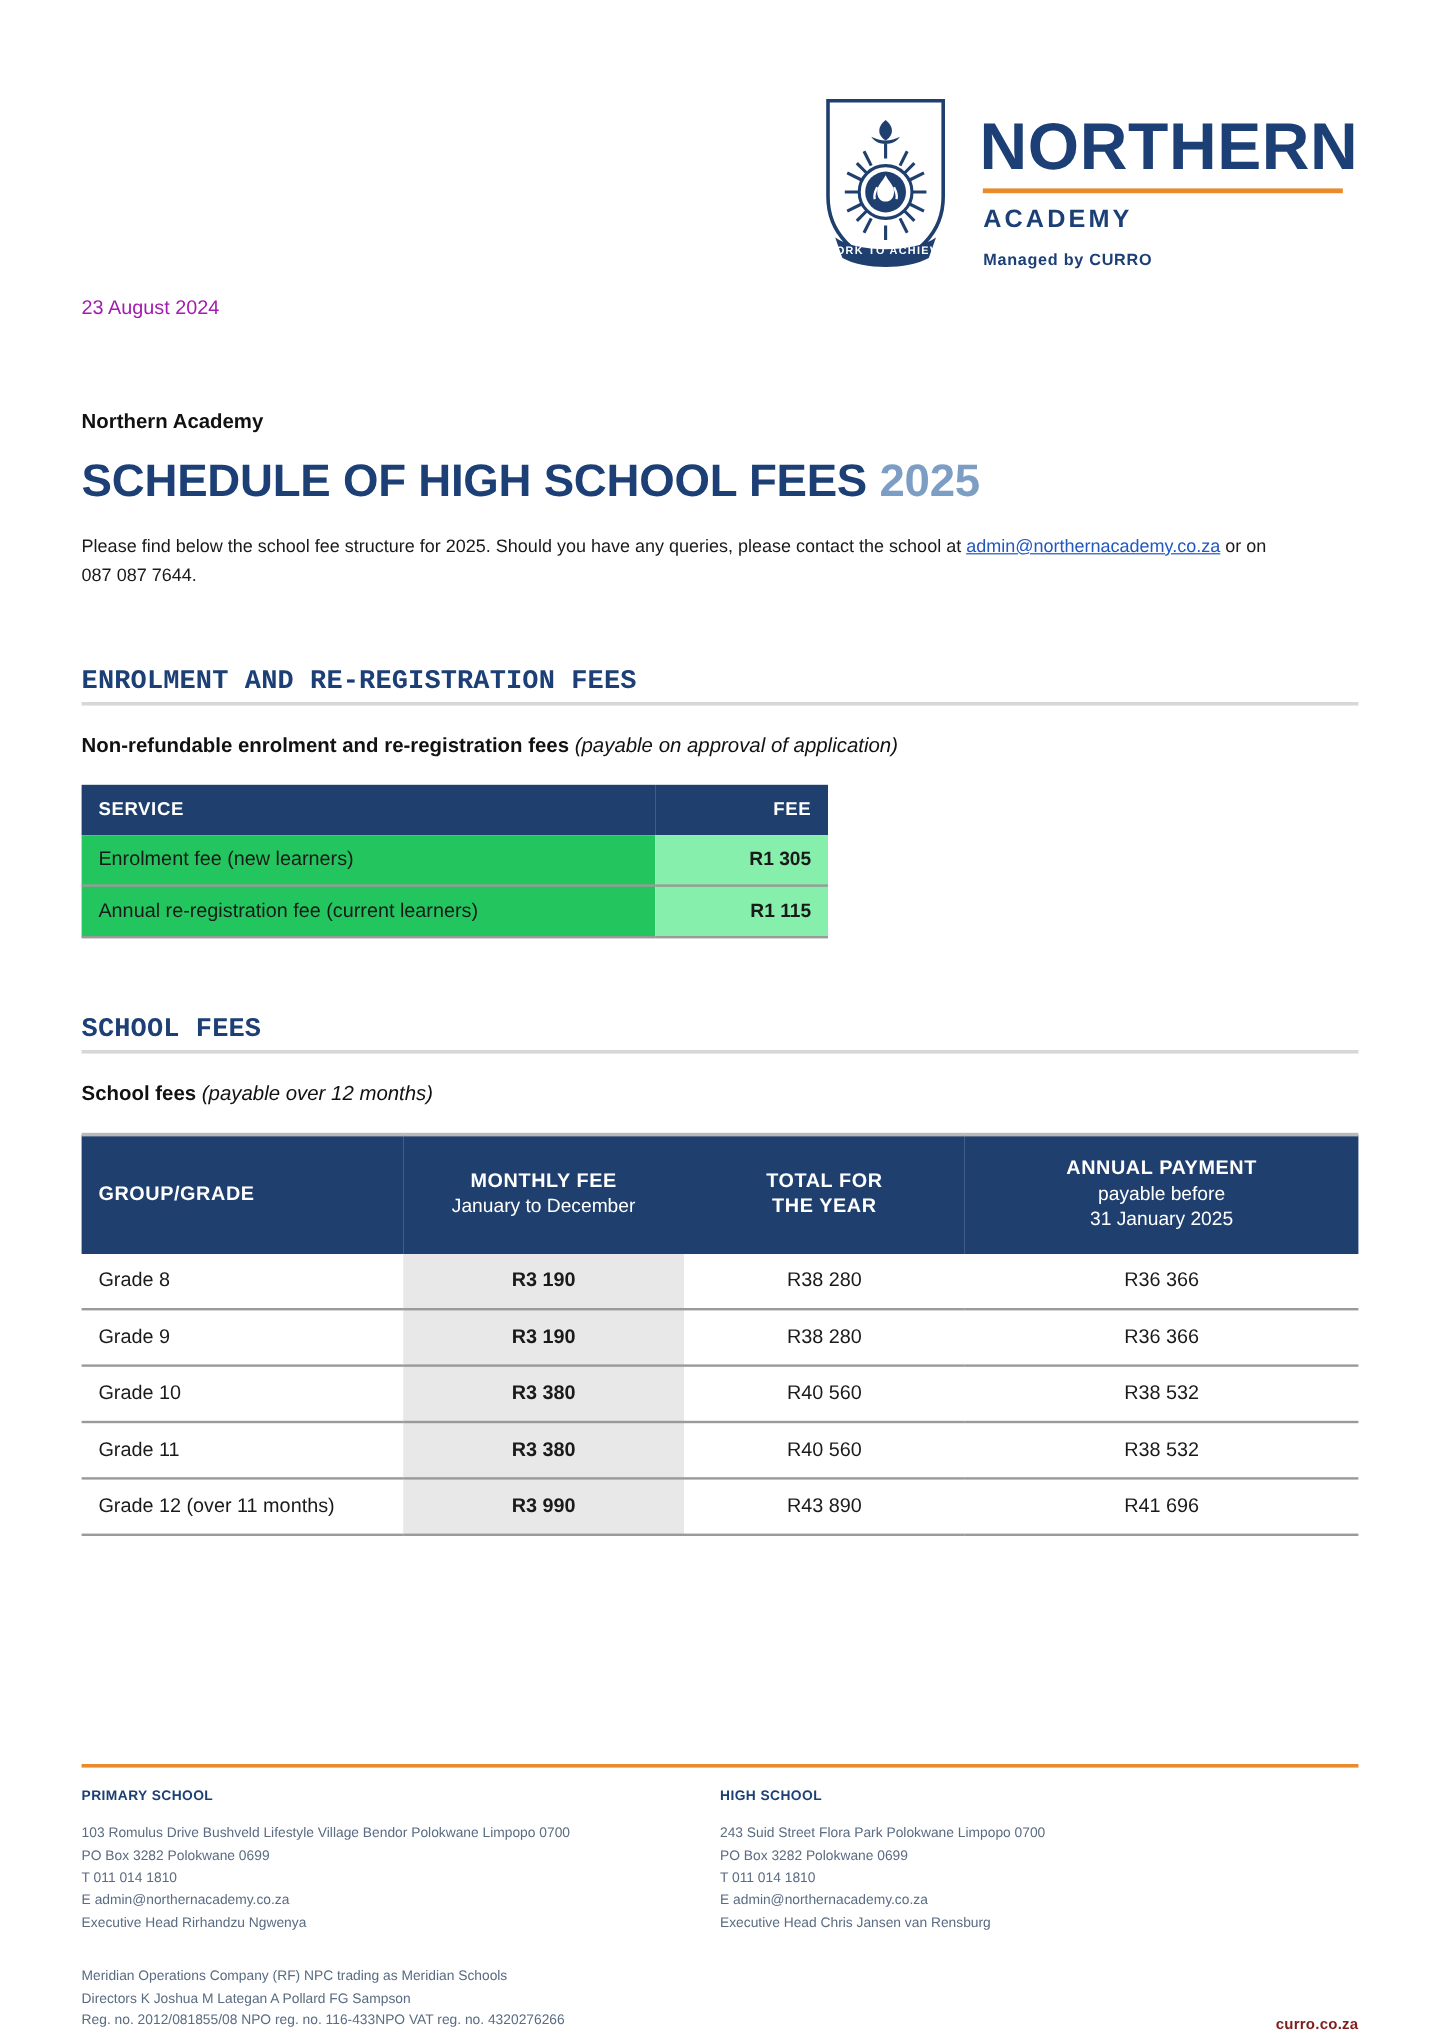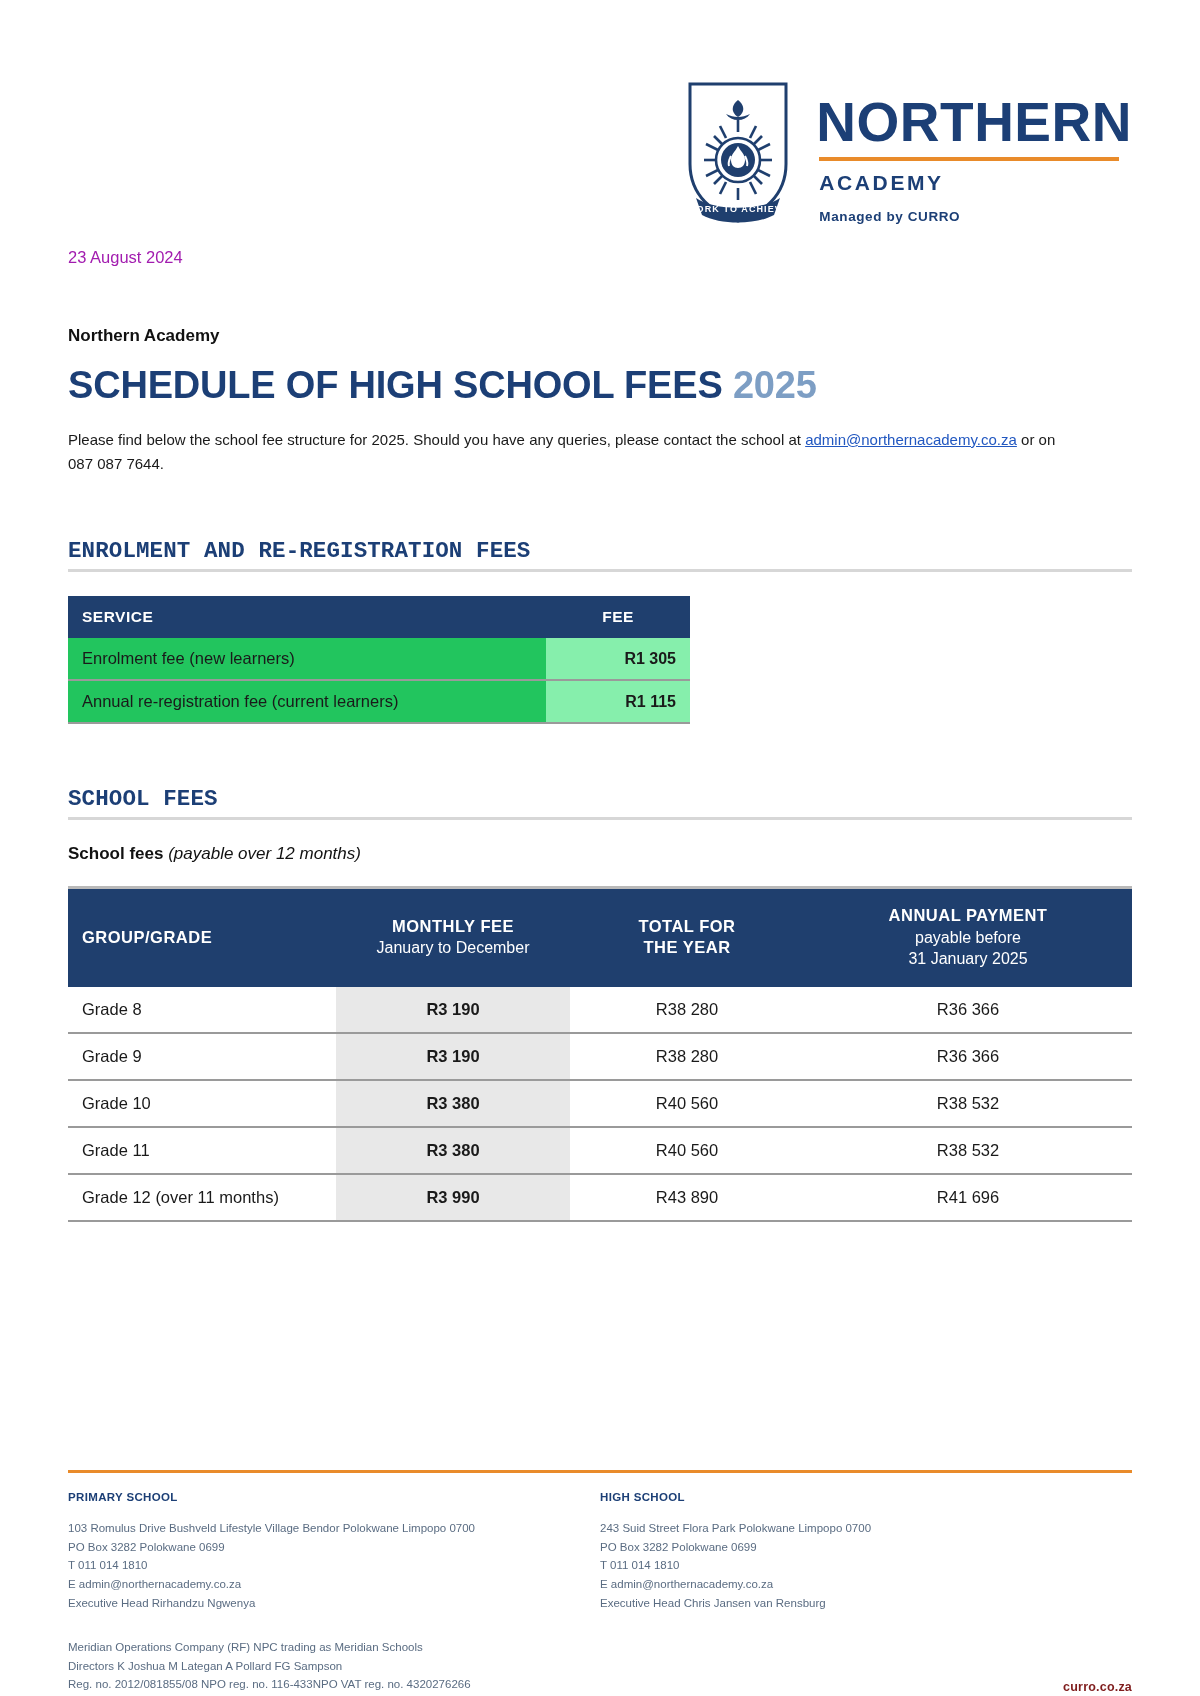--- a/index.html
+++ b/index.html
@@ -62,21 +62,21 @@
   }
 
   
   .date {
     position: absolute;
     left: 68px;
     top: 248px;
     font-size: 16.5px;
     color: #a21caf;
   }
-  .content { position: absolute; left: 68px; top: 326px; width: 1064px; }
+  .content { position: absolute; left: 68px; top: 342px; width: 1064px; }
   .org-name {
     font-size: 17px;
     font-weight: bold;
     color: #111;
     margin: 0 0 20px 0;
   }
   h1.doc-title {
     margin: 0 0 22px 0;
     font-size: 38px;
     font-weight: bold;
@@ -126,21 +126,21 @@
   .t-enrol { width: 622px; }
   .t-enrol thead th {
     background: #1f3f6e;
     color: #ffffff;
     font-size: 15.5px;
     font-weight: bold;
     letter-spacing: 0.5px;
     padding: 12px 14px;
     text-align: left;
   }
-  .t-enrol thead th.fee-h { text-align: center; }
+  .t-enrol thead th.fee-h { text-align: right; }
   .t-enrol tbody td {
     font-size: 16.5px;
     padding: 11px 14px;
     border-bottom: 2px solid #9a9a9a;
     background: #22c55e;
   }
   .t-enrol tbody td.val {
     background: #86efac;
     text-align: right;
     font-weight: bold;
@@ -289,20 +289,24 @@
     </h1>
 
     <p class="intro">
       <span>Please find below the school fee structure for 2025. Should you have any queries, please contact the school at </span><a href="#">admin@northernacademy.co.za</a><span> or on 087 087 7644.</span>
     </p>
 
     <div class="section">
       <h2 class="section-title">ENROLMENT AND RE-REGISTRATION FEES</h2>
       <div class="section-rule"></div>
 
+      <div class="sub-label">
+        <b>Non-refundable enrolment and re-registration fees</b>
+        <i>(payable on approval of application)</i>
+      </div>
 
       <table class="t-enrol">
         <colgroup>
             <col class="c1">
             <col class="c2">
           </colgroup>
         <thead>
           <tr>
             <th>SERVICE</th>
             <th class="fee-h">FEE</th>

